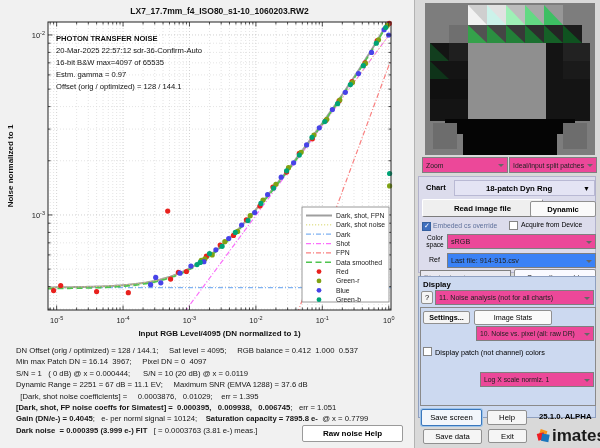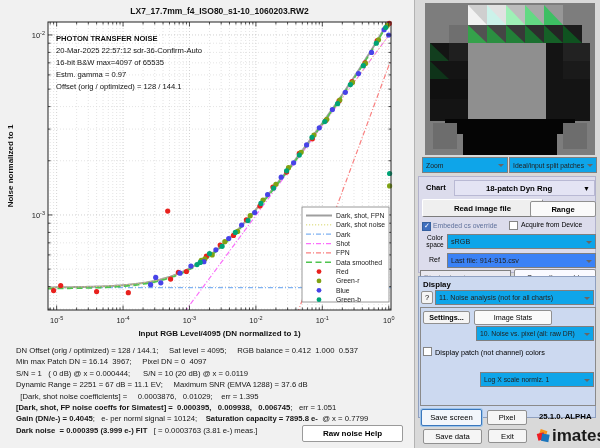--- a/index.html
+++ b/index.html
@@ -11,21 +11,21 @@
          color:#151515;white-space:pre}
   .stats .seg-b{font-weight:bold}
   .btn{position:absolute;background:#f5f5f5;border:1px solid #909090;border-radius:2px;
        font-size:7.5px;color:#000;text-align:center;font-family:"Liberation Sans",sans-serif;
        padding:0;box-sizing:border-box;display:flex;align-items:center;justify-content:center}
   #rawhelp{left:302px;top:425px;width:101px;height:17px;font-weight:bold;background:#fff;
            font-size:8px;border-color:#9a9a9a}
   .panel{position:absolute;left:414px;top:0;width:186px;height:448px;background:#d9d9d9;
          border-left:1px solid #b3b3b3;box-sizing:border-box}
   .thumb{position:absolute;left:10px;top:3px;width:170px;height:152px}
-  .dd{position:absolute;background:#0ea5e9;border:1px solid #7f7f7f;font-size:6.8px;color:#222;
+  .dd{position:absolute;background:#ec4899;border:1px solid #7f7f7f;font-size:6.8px;color:#222;
       display:flex;align-items:center;padding:0 10px 0 3px;box-sizing:border-box;
       white-space:nowrap;overflow:hidden}
   .dd::after{content:"";position:absolute;right:3px;top:50%;margin-top:-1px;
       border:3px solid transparent;border-top-color:#666}
   .dd.dis{background:#e9e9f0;color:#9a9a9a}
   .dd.yellow{background:#3b82f6}
   .sec1{position:absolute;left:3px;top:176px;width:178px;height:97px;background:#dcdcec;
         border:1px solid #b2b2cc;box-sizing:border-box}
   .sec2{position:absolute;left:3px;top:276px;width:178px;height:142px;background:#ccd9f0;
         border:1px solid #8fa0c0;box-sizing:border-box}
@@ -436,21 +436,21 @@
     <span>Ideal/input split patches</span>
   </div>
 
   <div class="sec1">
     <div class="lbl" style="left:7px;top:6px;font-weight:bold;font-size:7.6px">Chart</div>
     <div class="popup">
       <span class="val">18-patch Dyn Rng</span>
       <span class="tri">▼</span>
     </div>
     <button class="btn raised" style="left:3px;top:22px;width:121px;height:18px;font-weight:bold;font-size:7.8px">Read image file</button>
-    <button class="btn" style="left:111px;top:24px;width:66px;height:16px;font-weight:bold;font-size:7.6px;background:#fafafa">Range</button>
+    <button class="btn" style="left:111px;top:24px;width:66px;height:16px;font-weight:bold;font-size:7.6px;background:#fafafa">Dynamic</button>
 
     <span class="cb on" style="left:3px;top:45px"></span>
     <div class="lbl" style="left:14px;top:45px;color:#5f719c;font-size:6.8px">Embeded cs override</div>
     <span class="cb" style="left:90px;top:44px"></span>
     <div class="lbl" style="left:102px;top:44px;font-size:6.8px">Acquire from Device</div>
 
     <div class="lbl" style="left:5px;top:57px;width:22px;text-align:center;font-size:6.6px;line-height:7px">Color space</div>
     <div class="dd" style="left:28px;top:57px;width:149px;height:15px;font-size:7.2px">
       <span>sRGB</span>
     </div>
@@ -480,21 +480,21 @@
       </div>
       <span class="cb" style="left:2px;top:39px"></span>
       <div class="lbl" style="left:14px;top:40px;font-size:7.3px">Display patch (not channel) colors</div>
       <div class="dd" style="left:59px;top:64px;width:114px;height:15px">
         <span>Log X scale normlz. 1</span>
       </div>
     </div>
   </div>
 
   <button class="btn focusring" style="left:6px;top:409px;width:61px;height:17px;font-size:7.7px;background:#f2f6fb">Save screen</button>
-  <button class="btn" style="left:72px;top:410px;width:40px;height:15px;font-size:7.7px">Pixel</button>
+  <button class="btn" style="left:72px;top:410px;width:40px;height:15px;font-size:7.7px">Help</button>
   <button class="btn" style="left:8px;top:429px;width:59px;height:15px;font-size:7.7px">Save data</button>
   <button class="btn" style="left:73px;top:429px;width:39px;height:14px;font-size:7.7px">Exit</button>
   <div class="version">25.1.0. ALPHA</div>
   <div class="brand">
     <svg width="14" height="14" viewBox="0 0 14 14">
       <rect x="3.5" y="1" width="7" height="7" fill="#f7941d" transform="rotate(18 7 4.5)"></rect>
       <rect x="1.5" y="4" width="7" height="7" fill="#ed1c24" transform="rotate(-14 5 7.5)"></rect>
       <rect x="5.5" y="5" width="7.5" height="7.5" fill="#1b75bc" transform="rotate(10 9 9)"></rect>
     </svg>
     <span class="bt">imatest</span>

